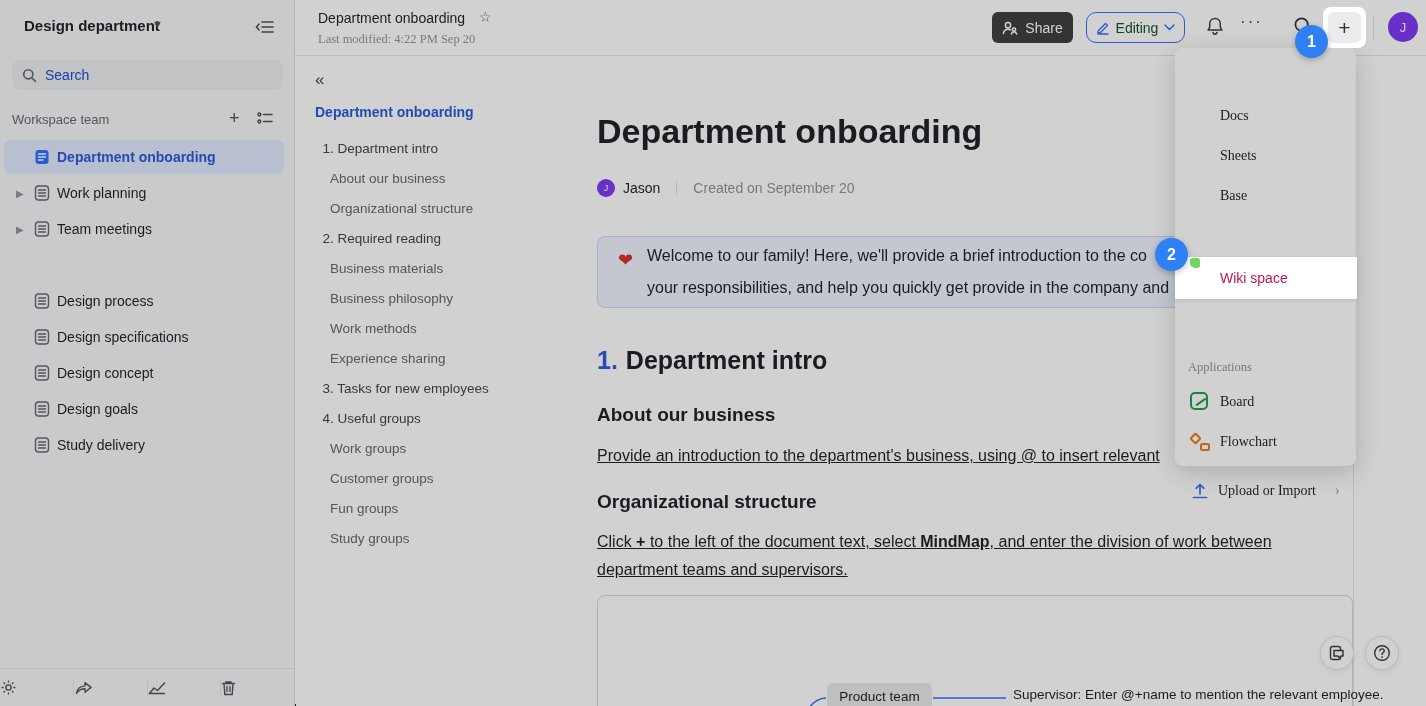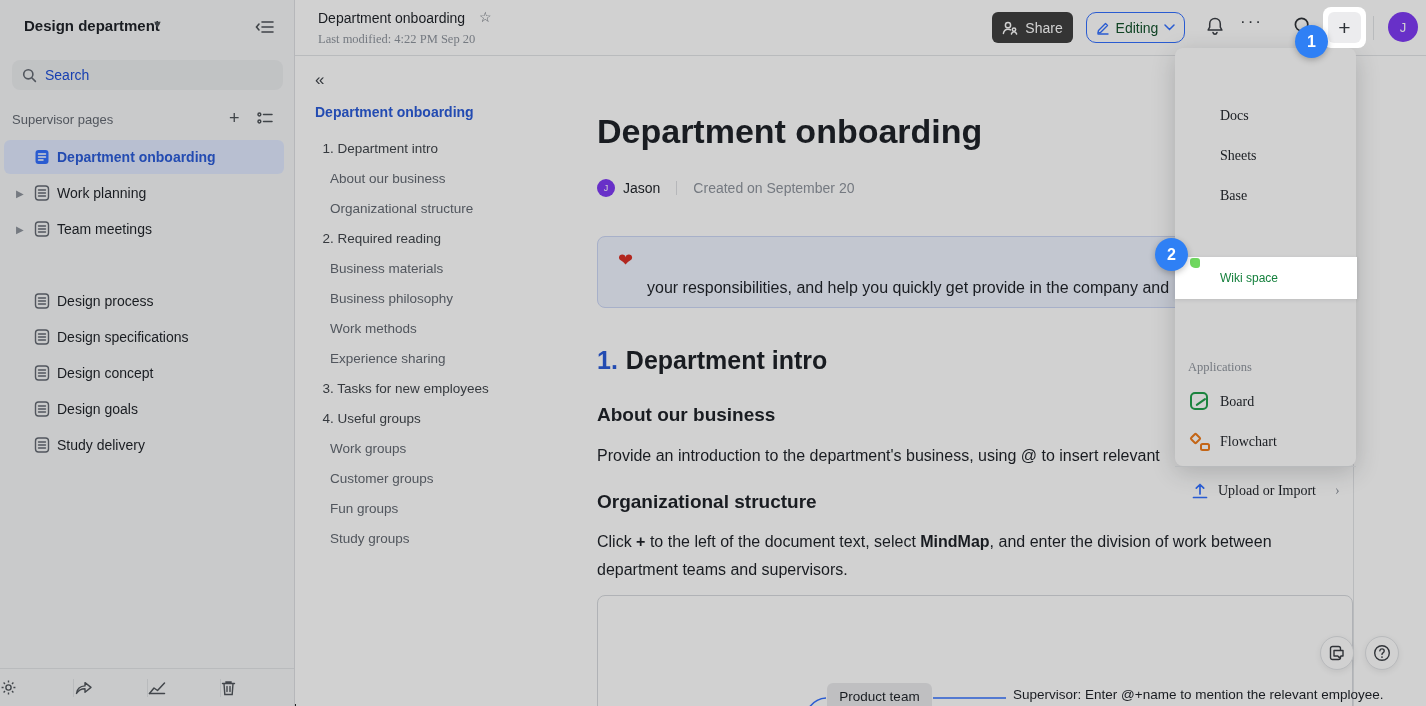--- a/index.html
+++ b/index.html
@@ -73,21 +73,21 @@
   .meta .created { font-size:14px; color:#8f959e; }
 
   .callout { position:absolute; left:0; top:180px; width:757px; height:72px; background:#eef3fe;
              border:1px solid #ccd7f6; border-radius:8px; }
   .callout .heart { position:absolute; left:20px; top:12px; font-size:18px; color:#d93026; }
   .callout .cl { position:absolute; left:49px; font-size:16px; color:#1f2329; white-space:nowrap; }
 
   .h2num { position:absolute; left:0; top:290px; font-size:25px; font-weight:bold; color:#1f2329; }
   .h2num .num { color:#2b5cd9; margin-right:8px; }
   .h3 { position:absolute; font-size:19px; font-weight:bold; color:#1f2329; }
-  .para { position:absolute; font-size:16px; color:#1f2329; line-height:28px; white-space:nowrap; }
+  .para { position:absolute; font-size:16px; color:#1f2329; line-height:28px; white-space:nowrap;text-decoration:underline; }
   .para b { font-weight:bold; }
   .para.wrap { white-space:normal; width:730px; }
 
   .mindbox { position:absolute; left:0; top:539px; width:756px; height:180px; border:1px solid #d7dade;
              border-radius:8px; background:#fff; }
   .mm-node { position:absolute; left:229px; top:87px; width:105px; height:30px; background:#e9eaec;
              border-radius:6px; display:flex; align-items:flex-start; justify-content:center;
              font-size:13.5px; color:#1f2329; padding-top:6px; }
   .mm-sup { position:absolute; left:415px; top:91px; font-size:13.5px; color:#1f2329; white-space:nowrap; }
   .mm-svg { position:absolute; left:0; top:0; }
@@ -133,21 +133,21 @@
   
   .dim { position:absolute; left:0; top:0; width:1426px; height:706px; background:rgba(0,0,0,0.18); z-index:50; }
   .spot-plus { position:absolute; left:1323px; top:7px; width:43px; height:41px; background:#fff;
                border-radius:8px; z-index:60; display:flex; align-items:center; justify-content:center; }
   .spot-plus .pbtn { width:33px; height:31px; background:#ececee; border-radius:6px; display:flex;
                      align-items:center; justify-content:center; font-size:21px; color:#2f3338; cursor:pointer; }
   .spot-wiki { position:absolute; left:1175px; top:257px; width:182px; height:42px; background:#fff;
                z-index:60; display:flex; align-items:center; cursor:pointer;
                box-shadow:0 1px 4px rgba(31,35,41,.12); }
   .spot-wiki .mic { position:absolute; left:15px; width:20px; height:20px; }
-  .spot-wiki .mlbl { position:absolute; left:45px; font-size:12px; color:#15803d; }
+  .spot-wiki .mlbl { position:absolute; left:45px; font-size:14px; color:#be185d; }
   .badge { position:absolute; width:33px; height:33px; border-radius:50%; background:#2f80f5; color:#fff;
            font-size:16px; font-weight:bold; display:flex; align-items:center; justify-content:center;
            z-index:70; box-shadow:0 2px 6px rgba(0,0,0,.25); }
   svg { display:block; }
 </style>
 </head>
 <body>
 
 <div id="app">
 
@@ -166,21 +166,21 @@
     </div>
     <div class="searchbox">
       <span>
         <svg width="15" height="15" viewBox="0 0 15 15">
             <circle cx="6.3" cy="6.3" r="4.6" fill="none" stroke="#646a73" stroke-width="1.6"></circle>
             <path d="M10 10l3.4 3.4" stroke="#646a73" stroke-width="1.6" stroke-linecap="round"></path>
           </svg>
       </span>
       <span class="ph">Search</span>
     </div>
-    <span class="ws-pages">Supervisor pages</span>
+    <span class="ws-pages">Workspace team</span>
     <span class="ws-add">+</span>
     <span class="ws-listic">
       <svg width="16" height="14" viewBox="0 0 16 14">
           <g stroke="#4e5358" stroke-width="1.5" fill="none" stroke-linecap="round">
             <circle cx="2.4" cy="3.5" r="1.4"></circle>
             <path d="M6.5 3.5H15"></path>
             <circle cx="2.4" cy="10.5" r="1.4"></circle>
             <path d="M6.5 10.5H15"></path>
           </g>
         </svg>
@@ -373,20 +373,21 @@
       <div class="h1">Department onboarding</div>
       <div class="meta">
         <span class="mini-av">J</span>
         <span class="aname">Jason</span>
         <span class="msep"></span>
         <span class="created">Created on September 20</span>
       </div>
 
       <div class="callout">
         <span class="heart">❤</span>
+        <span class="cl" style="top:10px">Welcome to our family! Here, we'll provide a brief introduction to the co</span>
         <span class="cl" style="top:42px">your responsibilities, and help you quickly get provide in the company and</span>
       </div>
 
       <div class="h2num">
         <span class="num">1.</span><span>Department intro</span>
       </div>
 
       <div class="h3" style="top:348px">About our business</div>
       <div class="para" style="top:386px">Provide an introduction to the department's business, using @ to insert relevant</div>
 

